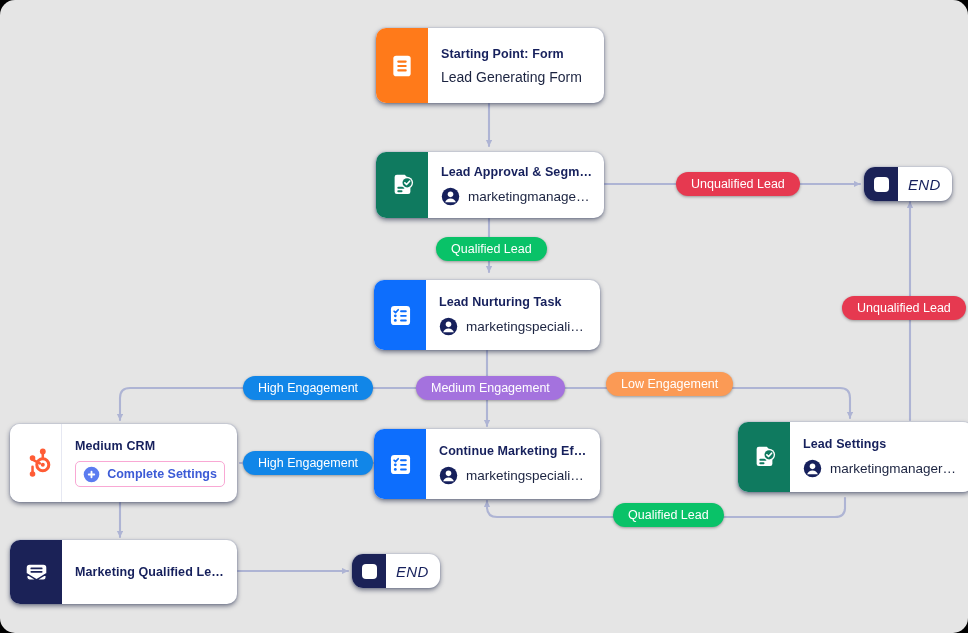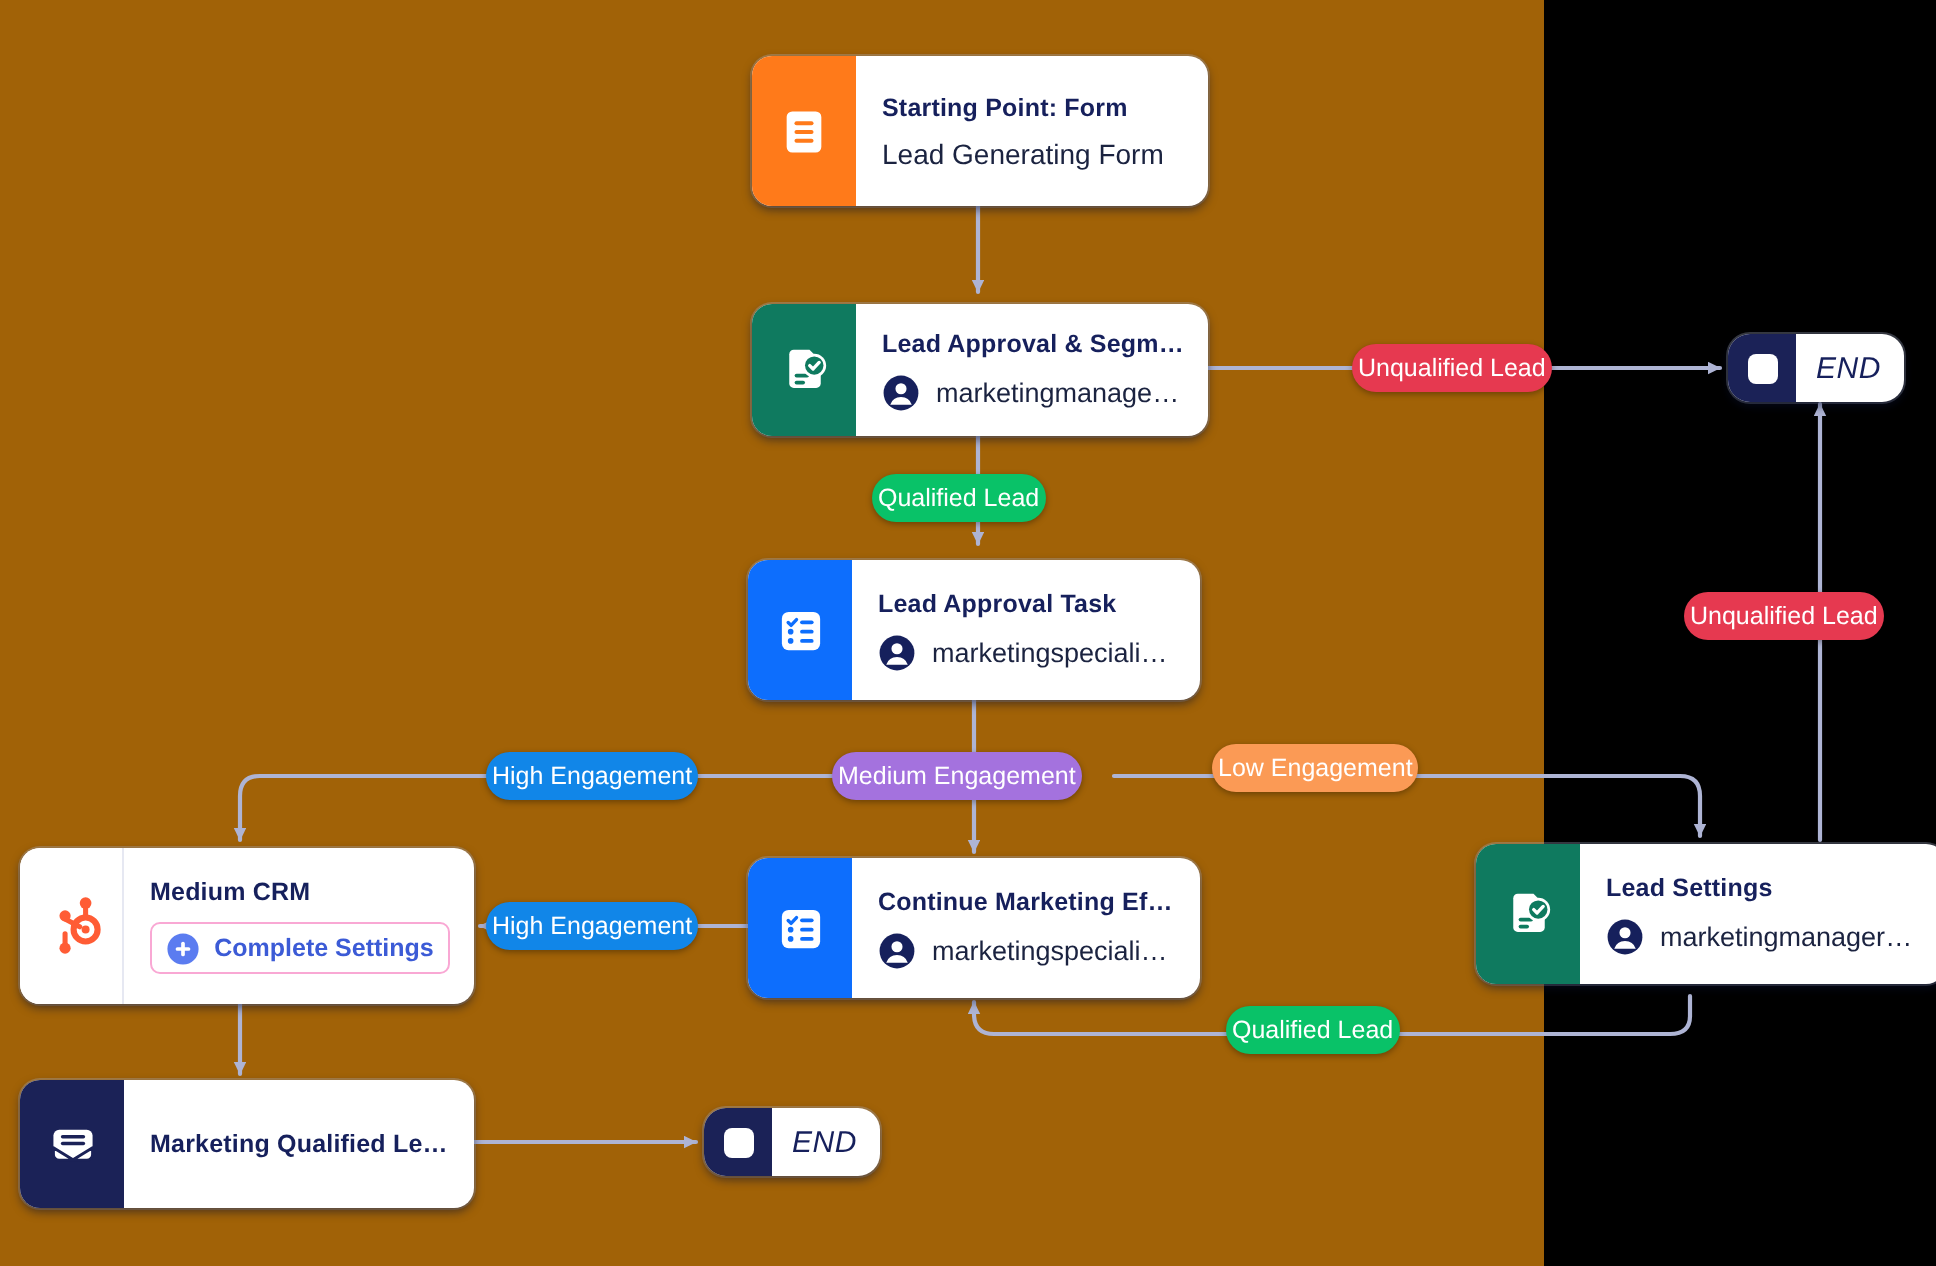--- a/index.html
+++ b/index.html
@@ -4,22 +4,23 @@
 <style>
   * { box-sizing: border-box; margin: 0; padding: 0; }
   html, body {
     width: 968px; height: 633px;
     background: #000000;
     font-family: "Liberation Sans", sans-serif;
     overflow: hidden;
   }
   #canvas {
     position: relative;
-    width: 772px; height: 633px;
-    background: #a16207;
+    width: 968px; height: 633px;
+    background: #e5e5e5;
+    border-radius: 15px;
   }
   svg.edges {
     position: absolute; left: 0; top: 0;
     width: 968px; height: 633px;
     pointer-events: none;
     z-index: 1;
   }
 
   
   .node {
@@ -118,21 +119,21 @@
   }
 
   
   .pill {
     position: absolute;
     z-index: 4;
     display: flex;
     align-items: center;
     justify-content: center;
     height: 24px;
-    padding: 0 3px;
+    padding: 0 15px;
     border-radius: 12px;
     font-size: 12.5px;
     color: #ffffff;
     white-space: nowrap;
     box-shadow: 0 1px 3px rgba(0,0,0,.35);
   }
   .pill-red    { background: #e63950; }
   .pill-green  { background: #09c268; }
   .pill-blue   { background: #1186e8; }
   .pill-purple { background: #a472de; }
@@ -240,21 +241,21 @@
         <rect x="3.5" y="3.5" width="17" height="17" rx="3" fill="#ffffff"></rect>
         <path d="M6.3 8.2 l1.3 1.3 l2.4 -2.6" stroke="#0d6efd" stroke-width="1.5" fill="none" stroke-linecap="round" stroke-linejoin="round"></path>
         <rect x="11.6" y="7.3" width="6" height="1.7" rx=".85" fill="#0d6efd"></rect>
         <circle cx="7.4" cy="12.3" r="1.25" fill="#0d6efd"></circle>
         <rect x="11.6" y="11.45" width="6" height="1.7" rx=".85" fill="#0d6efd"></rect>
         <circle cx="7.4" cy="16.4" r="1.25" fill="#0d6efd"></circle>
         <rect x="11.6" y="15.55" width="6" height="1.7" rx=".85" fill="#0d6efd"></rect>
       </svg>
     </div>
     <div class="body">
-      <div class="title">Lead Approval Task</div>
+      <div class="title">Lead Nurturing Task</div>
       <div class="assignee">
         <svg class="avatar-icon" width="19" height="19" viewBox="0 0 24 24">
           <circle cx="12" cy="12" r="11" fill="#16205c"></circle>
           <circle cx="12" cy="9.3" r="3.5" fill="#ffffff"></circle>
           <path d="M5.2 19.4a7.2 7.2 0 0 1 13.6 0z" fill="#ffffff"></path>
         </svg>
         <span class="email">marketingspecialist@...</span>
       </div>
     </div>
   </div>

